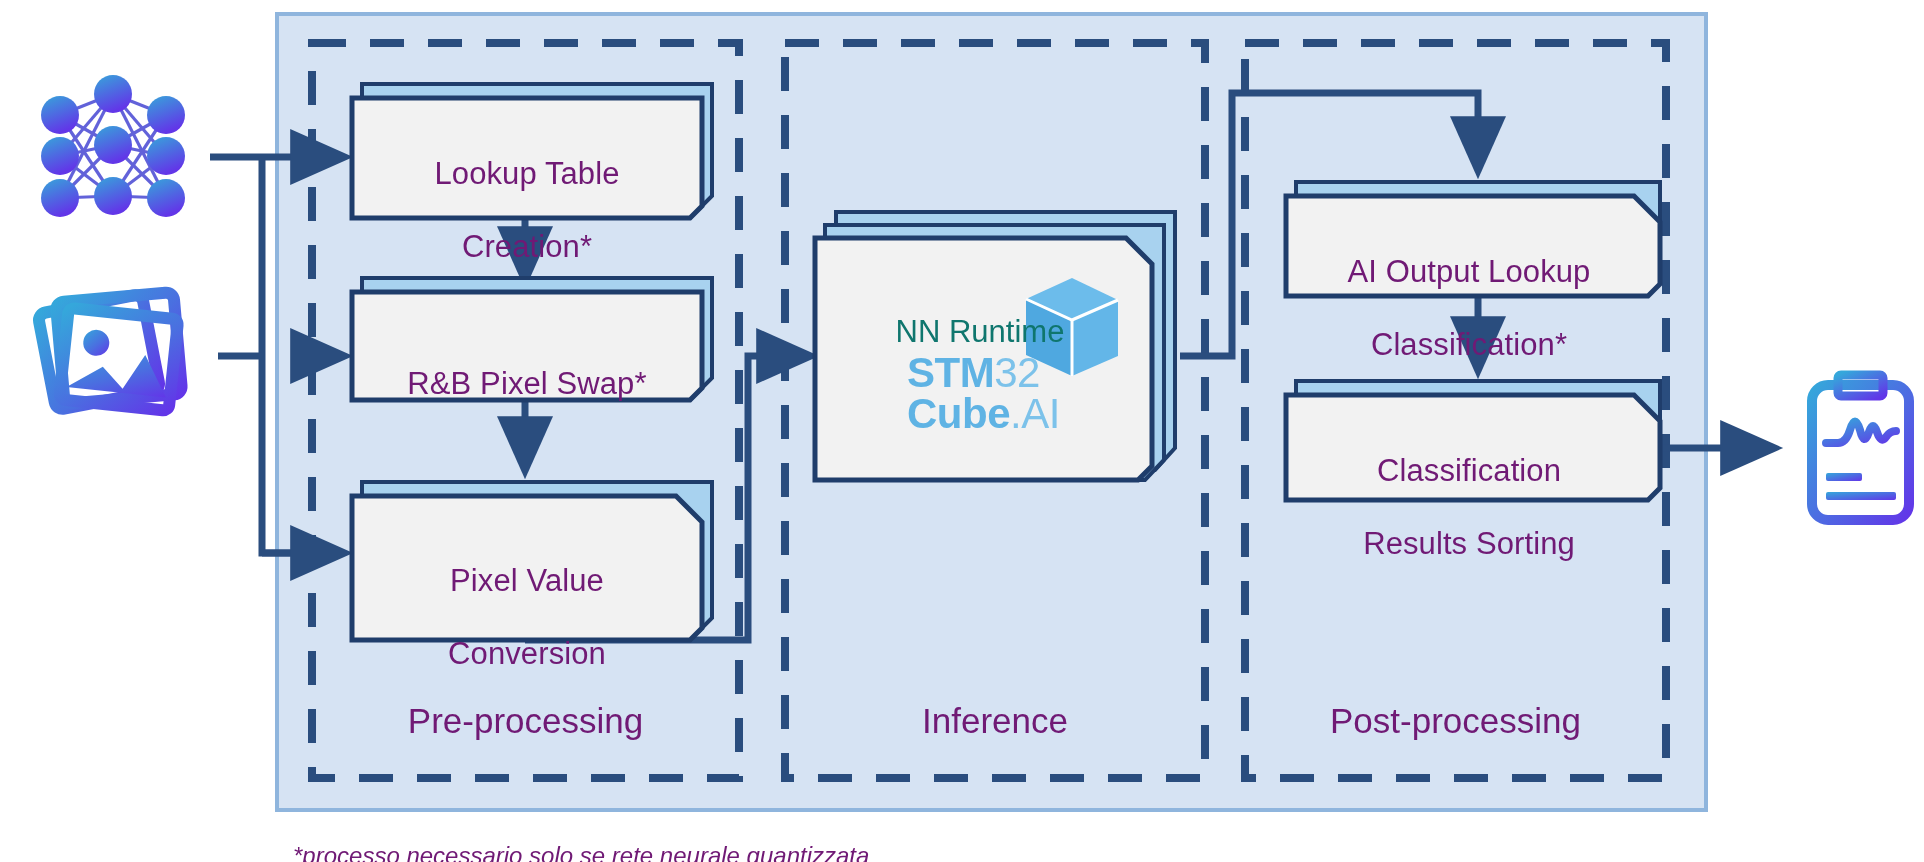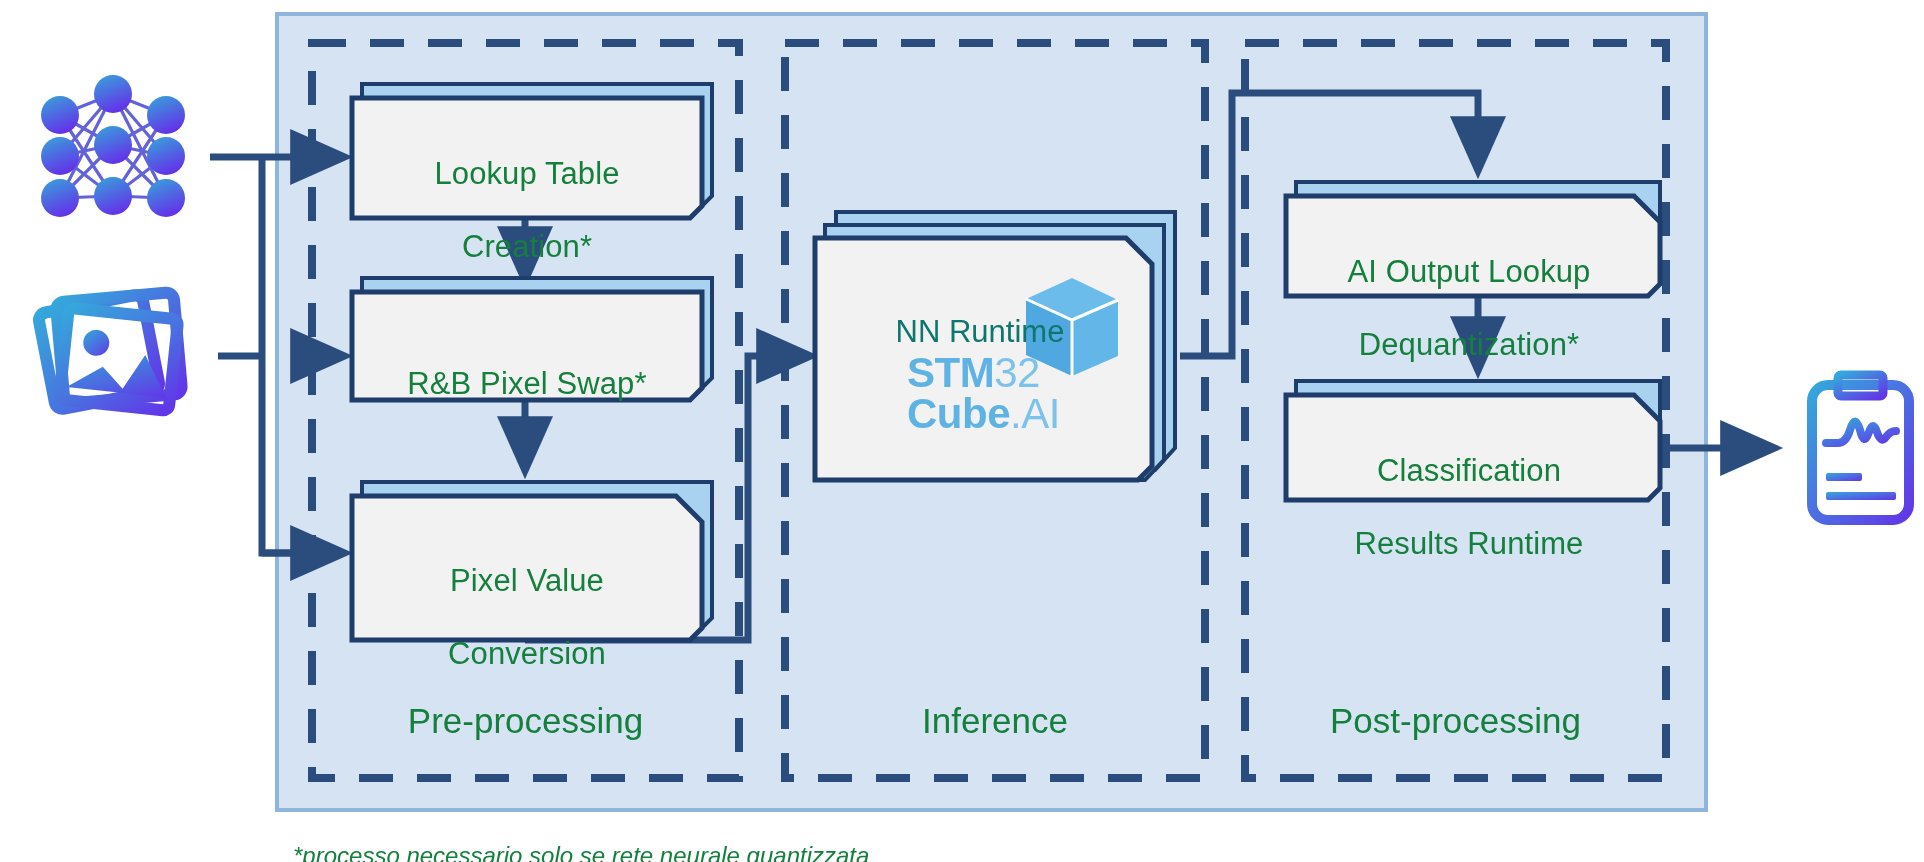--- a/index.html
+++ b/index.html
@@ -26,21 +26,21 @@
   #svg-layer {
     position: absolute;
     left: 0; top: 0;
     width: 1924px;
     height: 862px;
   }
 
   
   .label {
     position: absolute;
-    color: #15803d;
+    color: #701a75;
     text-align: center;
     line-height: 1.18;
     white-space: pre-line;
     pointer-events: none;
   }
   .box-label {
     font-size: 31px;
     letter-spacing: 0.1px;
   }
   .group-label {
@@ -248,26 +248,26 @@
     <span>Pixel Value</span><br>
     <span>Conversion</span>
   </div>
 
   <div class="label runtime-label" style="position:absolute; left:815px; top:277px; width:330px; text-align:center; color:#0f766e;">
     <span>NN Runtime</span>
   </div>
 
   <div class="label box-label" style="left:1286px; top:217px; width:366px;">
     <span>AI Output Lookup</span><br>
-    <span>Dequantization*</span>
+    <span>Classification*</span>
   </div>
 
   <div class="label box-label" style="left:1286px; top:416px; width:366px;">
     <span>Classification</span><br>
-    <span>Results Runtime</span>
+    <span>Results Sorting</span>
   </div>
 
   <div class="logo-wrap" style="left:907px; top:352px;">
     <div class="logo-text">
       <div class="logo-row">
         <span class="logo-bold">STM</span>
         <span class="logo-light">32</span>
       </div>
       <div class="logo-row">
         <span class="logo-bold">Cube</span>

